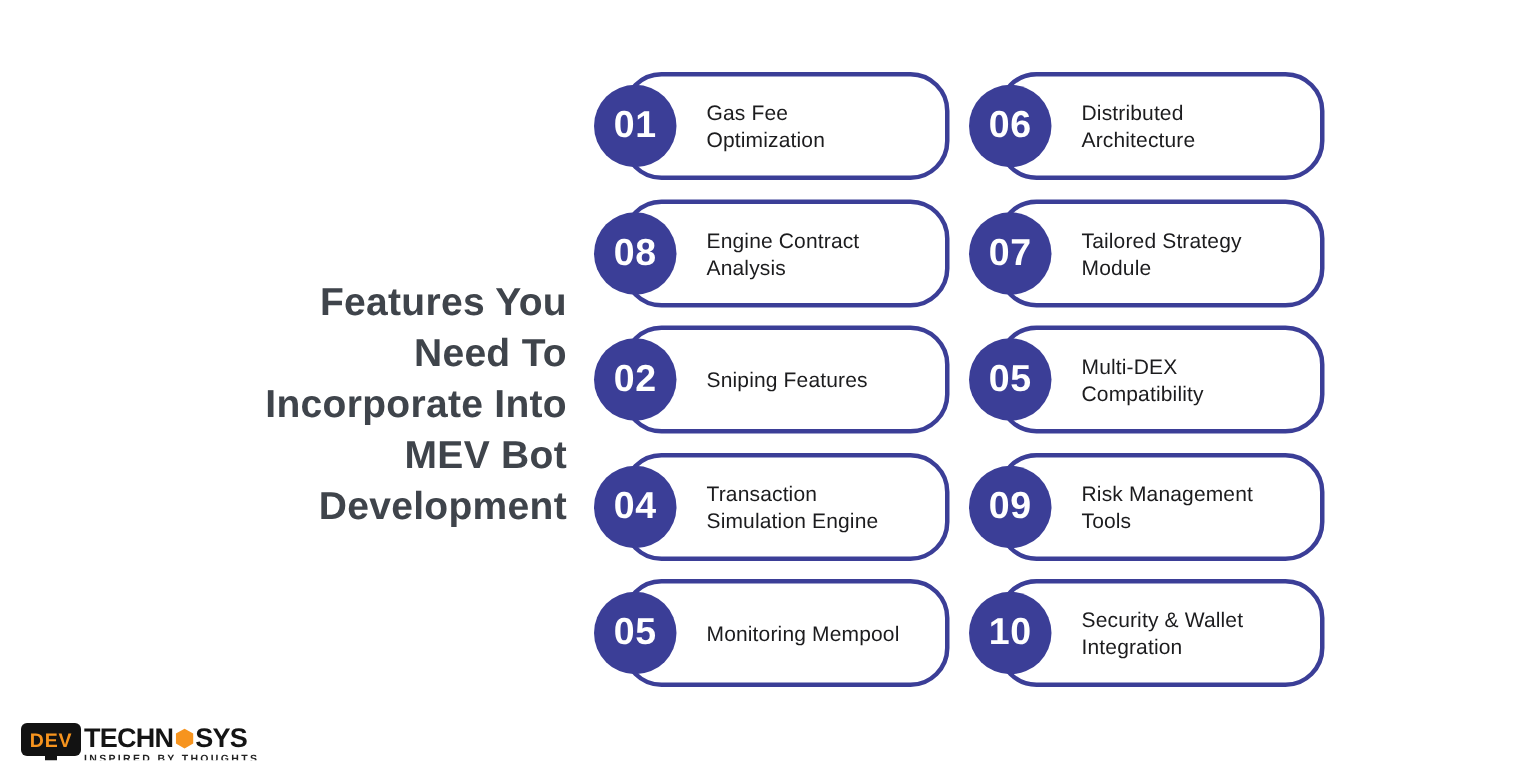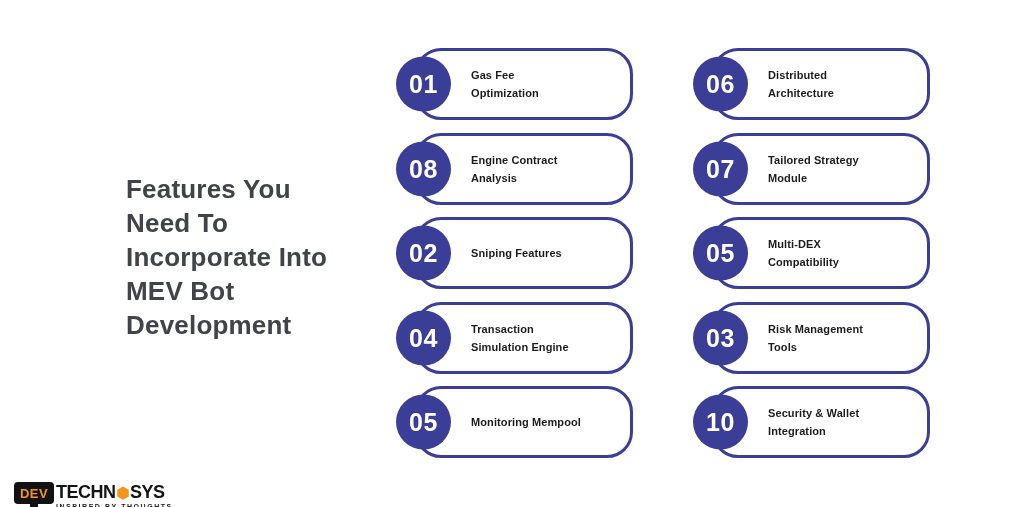--- a/index.html
+++ b/index.html
@@ -11,40 +11,40 @@
     overflow: hidden;
     font-family: "Liberation Sans", sans-serif;
   }
 
   
   .heading {
     position: absolute;
     left: 122px;
     top: 168px;
     width: 240px;
-    margin: 4px;
-    text-align: left;
+    margin: 16px;
+    text-align: right;
     font-size: 26px;
     line-height: 34px;
     font-weight: 700;
     letter-spacing: 0.2px;
     color: var(--heading, #3f444b);
     white-space: pre-line;
   }
 
   
   .col {
     position: absolute;
     top: 48px;
     display: flex;
     flex-direction: column;
     gap: 12.5px;
   }
   .col-left  { left: 415px; }
-  .col-right { left: 712px; }
+  .col-right { left: 665px; }
 
   .card {
     position: relative;
     width: 218px;
     height: 72px;
     box-sizing: border-box;
     background: #ffffff;
     border: 3px solid var(--indigo, #3b3e97);
     border-radius: 26px;
     display: flex;
@@ -63,23 +63,23 @@
     background: var(--indigo, #3b3e97);
     color: #ffffff;
     font-size: 25px;
     font-weight: 700;
     letter-spacing: 0.5px;
     display: flex;
     align-items: center;
     justify-content: center;
   }
   .card-title {
-    font-size: 11px;
+    font-size: 14px;
     line-height: 18px;
-    font-weight: 700;
+    font-weight: 400;
     color: var(--card_text, #1c1c1e);
     white-space: pre-line;
     letter-spacing: 0.1px;
   }
 
   
   .logo {
     position: absolute;
     left: 14px;
     top: 469px;
@@ -178,21 +178,21 @@
       <div class="badge">07</div>
       <div class="card-title">Tailored Strategy
 Module</div>
     </div>
     <div class="card">
       <div class="badge">05</div>
       <div class="card-title">Multi-DEX
 Compatibility</div>
     </div>
     <div class="card">
-      <div class="badge">03</div>
+      <div class="badge">09</div>
       <div class="card-title">Risk Management
 Tools</div>
     </div>
     <div class="card">
       <div class="badge">10</div>
       <div class="card-title">Security &amp; Wallet
 Integration</div>
     </div>
   </div>
 

